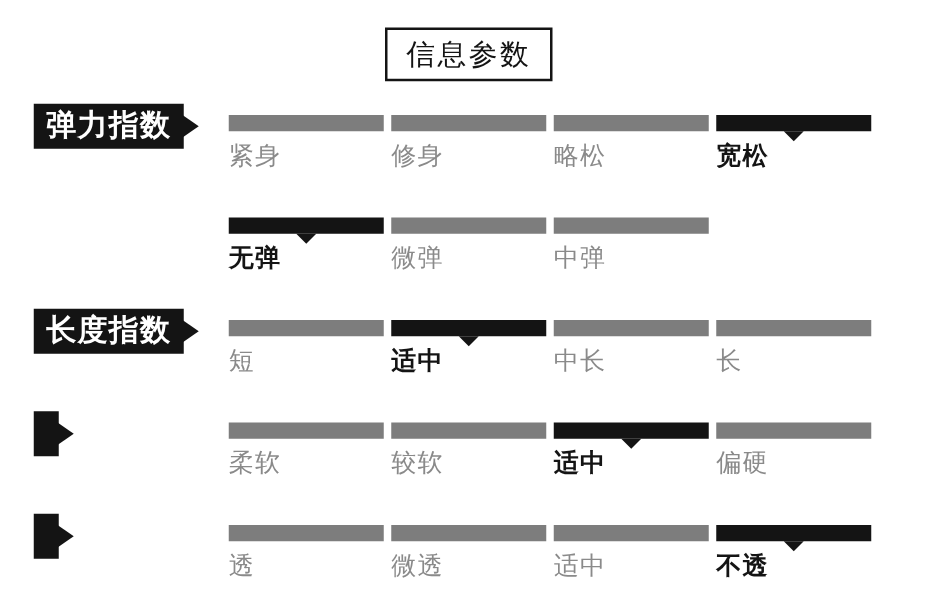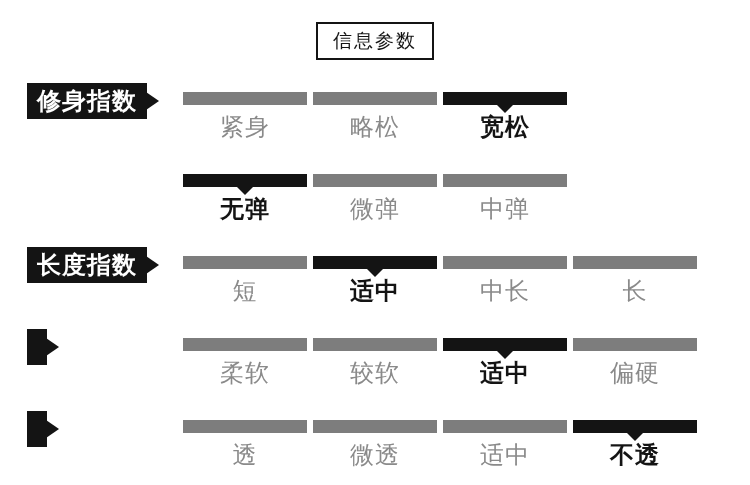--- a/index.html
+++ b/index.html
@@ -10,21 +10,21 @@
     position: relative;
     overflow: hidden;
   }
 
   .title-box {
     position: absolute;
     top: 22px; left: 50%;
     transform: translateX(-50%);
     border: 2px solid var(--ink, #141414);
     color: var(--ink, #141414);
-    font-size: 19px;
+    font-size: 23px;
     letter-spacing: 2px;
     padding: 4px 15px;
     white-space: nowrap;
   }
 
   .row { position: absolute; left: 0; width: 750px; height: 70px; }
 
   .tag {
     position: absolute;
     left: 27px; top: -9px;
@@ -67,49 +67,53 @@
     position: absolute;
     top: 100%; left: 50%;
     transform: translateX(-50%);
     width: 0; height: 0;
     border-left: 8px solid transparent;
     border-right: 8px solid transparent;
     border-top: 8px solid var(--ink, #141414);
   }
   .opt-text {
     margin-top: 6px;
-    text-align: center;
-    font-size: 24px;
+    text-align: left;
+    font-size: 20px;
     letter-spacing: 1px;
     color: var(--muted, #8a8a8a);
     white-space: nowrap;
   }
   .opt.selected .opt-text {
     color: var(--ink, #141414);
     font-weight: bold;
     font-family: Liberation Mono, monospace;
   }
 </style>
 </head>
 <body>
 
 <div class="title-box">信息参数</div>
 
 <div class="row" style="top:92px">
   <div class="tag">
-    <span>修身指数</span>
+    <span>弹力指数</span>
     <span class="arrow"></span>
   </div>
   <div class="opts">
     <div class="opt">
       <div class="bar"></div>
       <div class="opt-text">紧身</div>
     </div>
     <div class="opt">
       <div class="bar"></div>
+      <div class="opt-text">修身</div>
+    </div>
+    <div class="opt">
+      <div class="bar"></div>
       <div class="opt-text">略松</div>
     </div>
     <div class="opt selected">
       <div class="bar">
           <span class="marker"></span>
         </div>
       <div class="opt-text">宽松</div>
     </div>
   </div>
 </div>

